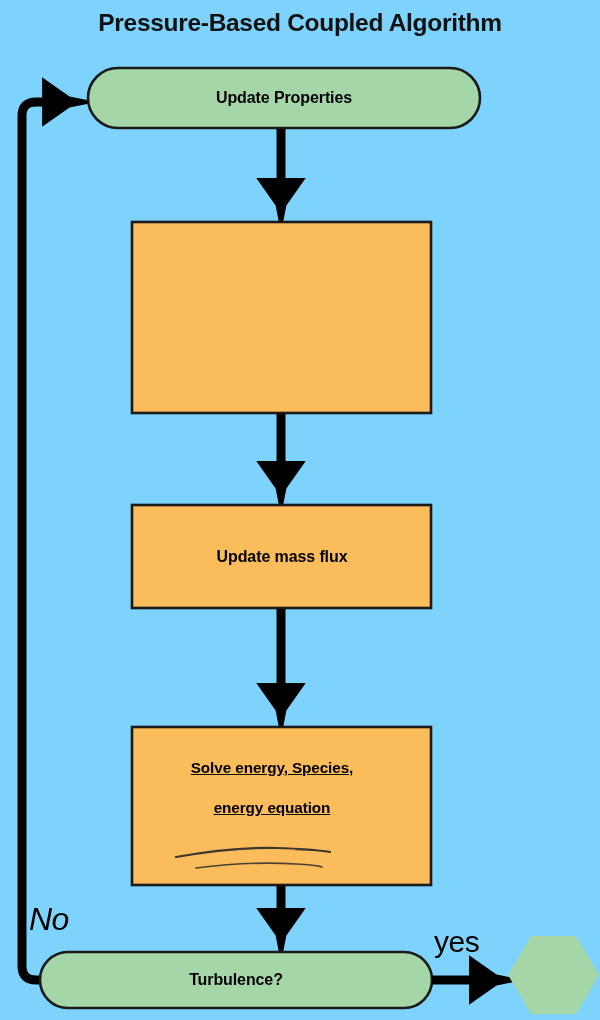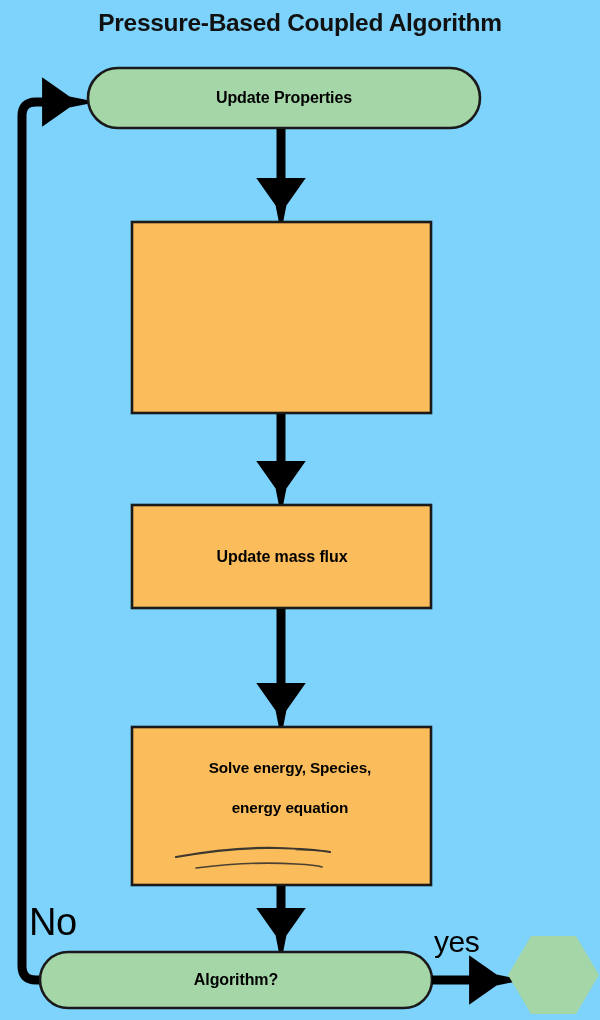--- a/index.html
+++ b/index.html
@@ -56,46 +56,48 @@
     font-size: 15.3px;
     padding-bottom: 22px;
     box-sizing: border-box;
   }
   #label-update-mass-flux {
     left: 134px; top: 507px; width: 296px; height: 79px;
     font-size: 16px;
     margin-top: 10px;
   }
   #label-solve-energy {
-    left: 142px; top: 729px; width: 296px; height: 154px;
+    left: 124px; top: 729px; width: 296px; height: 154px;
     font-size: 15.3px;
     padding-bottom: 36px;
     box-sizing: border-box;
+    text-decoration: underline;
   }
   #label-converged {
     left: 40px; top: 952px; width: 392px; height: 56px;
     font-size: 16px;
   }
   #label-stop {
     left: 508px; top: 935px; width: 88px; height: 80px;
     font-size: 25px;
     font-weight: bold;
     letter-spacing: -0.5px;
   }
   .edge-label {
     position: absolute;
     color: #000000;
     font-weight: normal;
     pointer-events: none;
   }
   #label-no {
     left: 29px;
     top: 901px;
-    font-size: 38px;
+    font-size: 32px;
     letter-spacing: -0.5px;
+    font-style: italic;
   }
   #label-yes {
     left: 434px;
     top: 925px;
     font-size: 30px;
     letter-spacing: -0.5px;
   }
 </style>
 </head>
 <body>
@@ -149,20 +151,20 @@
   <div class="node-label" id="label-update-mass-flux">Update mass flux</div>
 
   <div class="node-label" id="label-solve-energy">
     <span>
       <span>Solve energy, Species,</span><br>
       <br>
       <span>energy equation</span>
     </span>
   </div>
 
-  <div class="node-label" id="label-converged">Algorithm?</div>
+  <div class="node-label" id="label-converged">Turbulence?</div>
 
 
   <div class="edge-label" id="label-no">No</div>
 
   <div class="edge-label" id="label-yes">yes</div>
 
 </div>
 
 </body></html>

